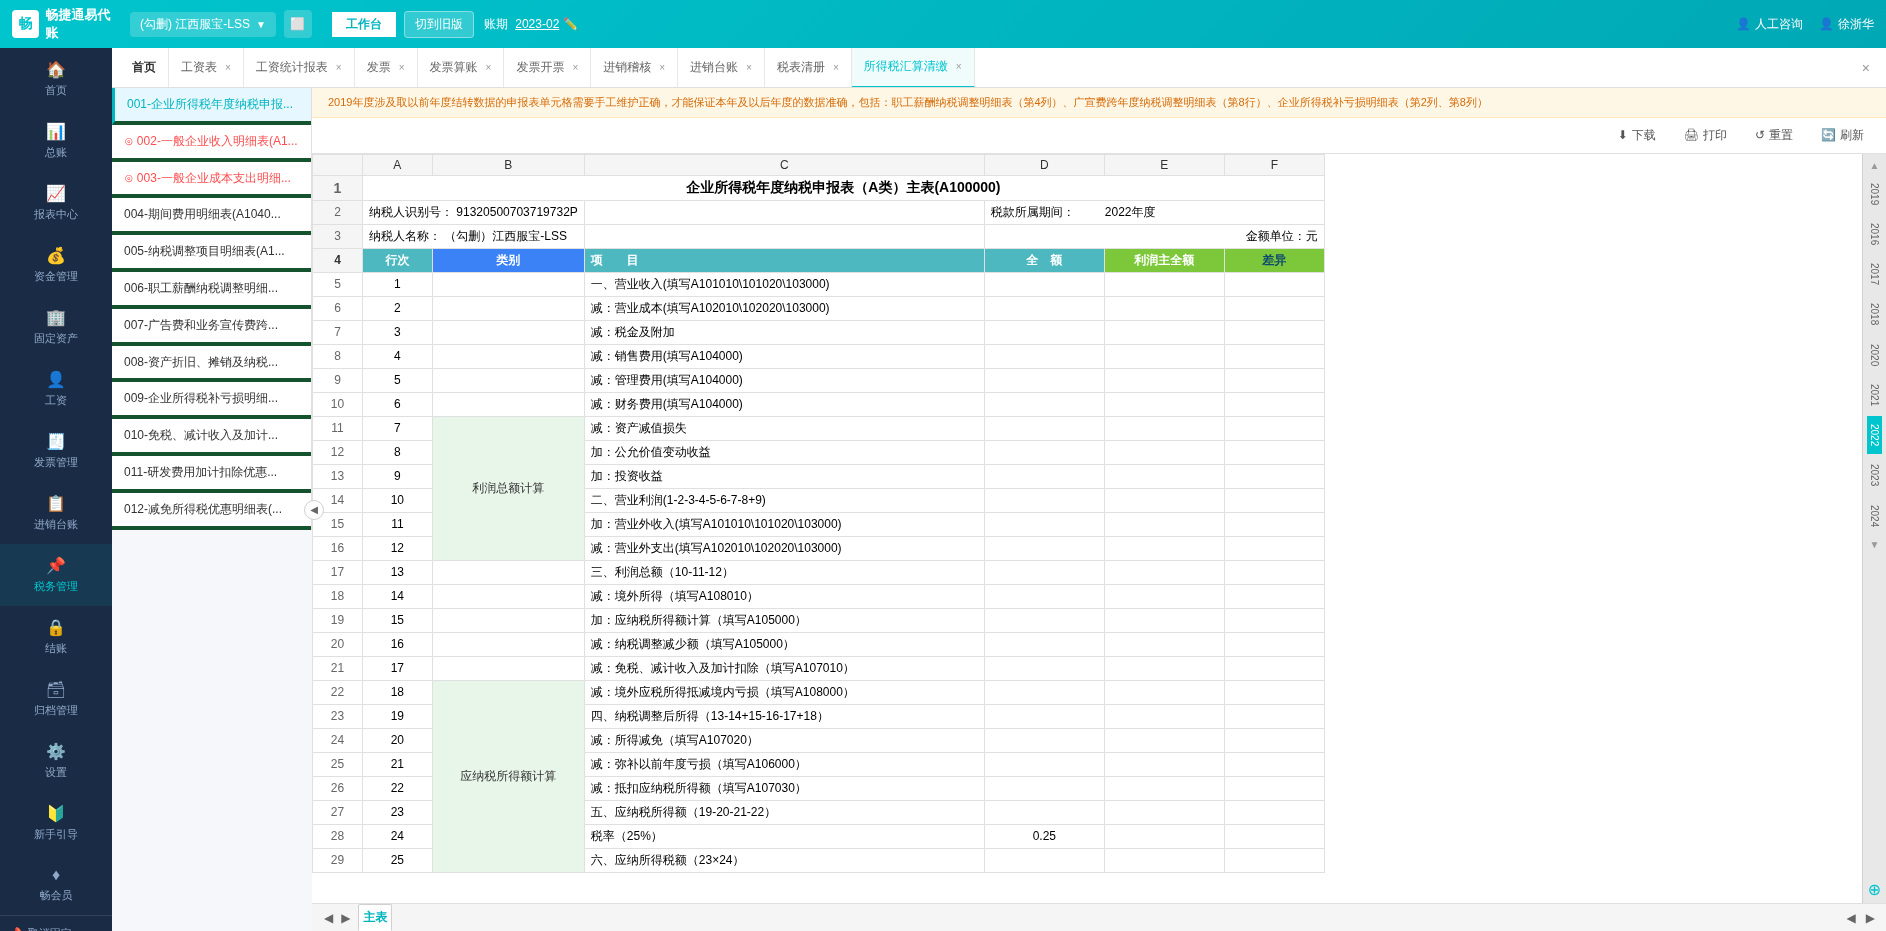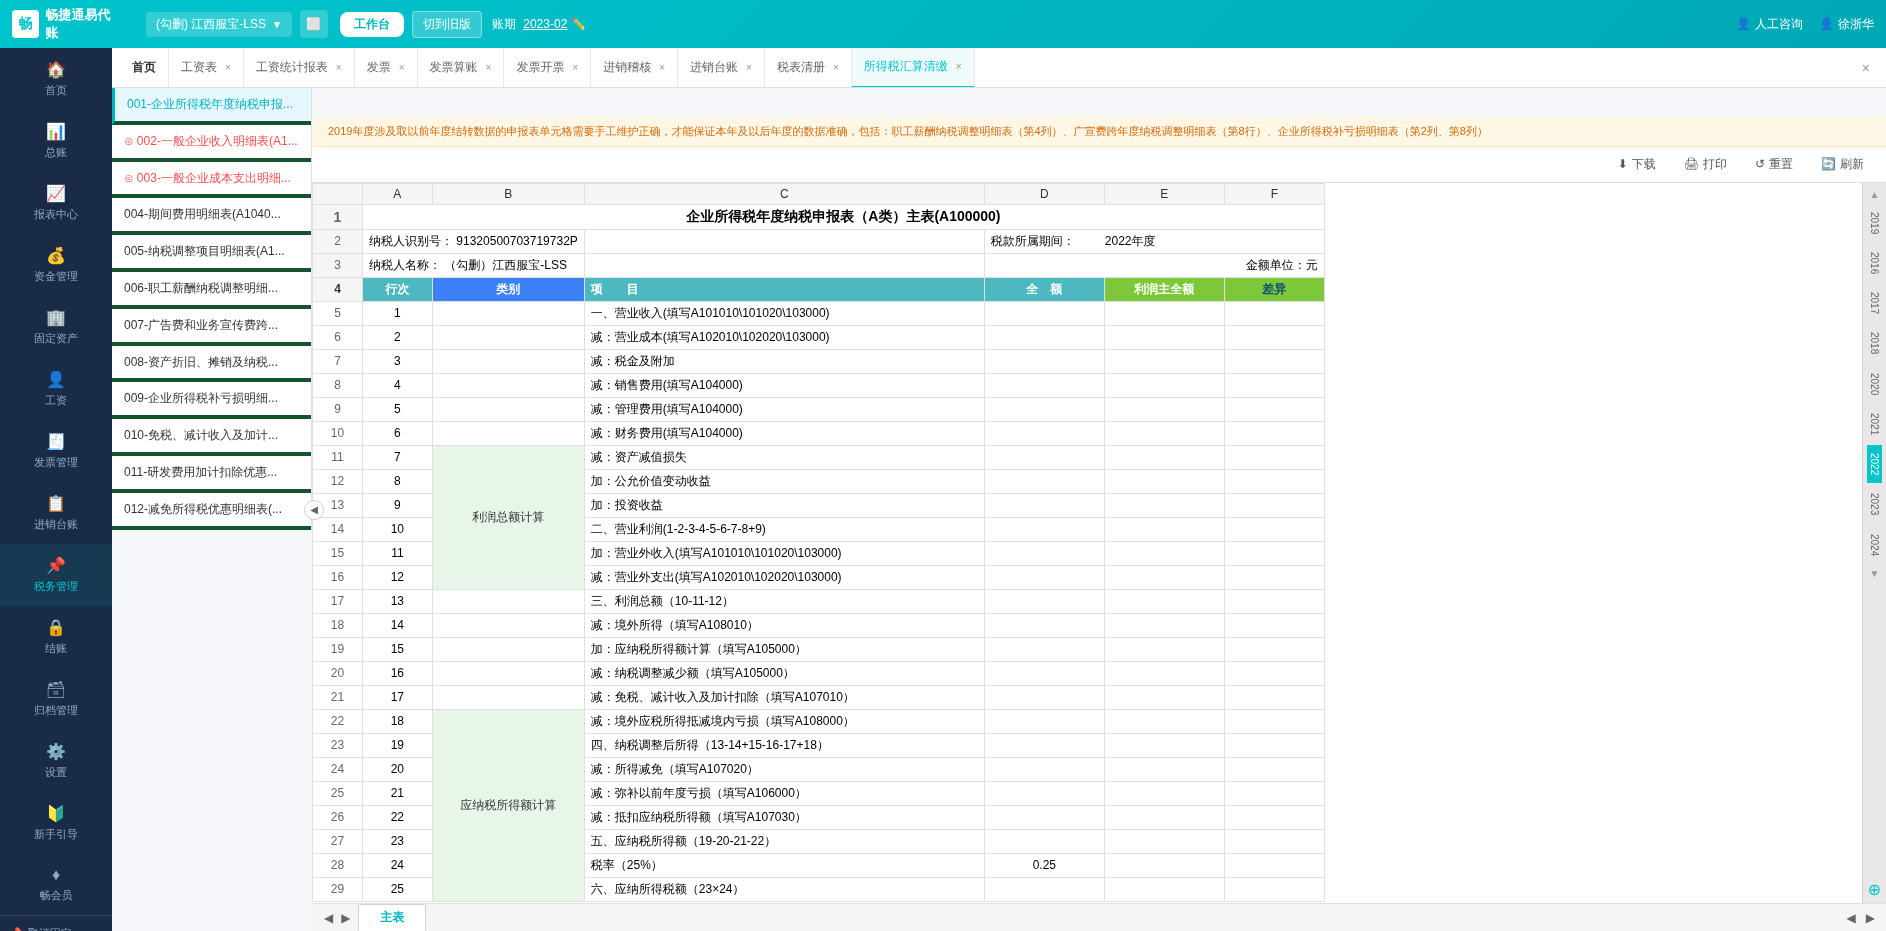--- a/index.html
+++ b/index.html
@@ -14,32 +14,32 @@
       background: linear-gradient(135deg, #00c5cd, #00a8b5);
       padding: 0 12px; flex-shrink: 0; color: white;
     }
     .logo-area { display: flex; align-items: center; gap: 6px; width: 110px; }
     .logo-icon { width: 28px; height: 28px; background: white; border-radius: 4px; display: flex; align-items: center; justify-content: center; }
     .logo-icon span { color: #00c5cd; font-weight: bold; font-size: 14px; }
     .logo-text { color: white; font-size: 13px; font-weight: bold; }
     
     .company-selector {
       display: flex; align-items: center; background: rgba(255,255,255,0.2);
-      border-radius: 4px; padding: 4px 10px; margin-left: 24px; gap: 6px; cursor: pointer;
+      border-radius: 4px; padding: 4px 10px; margin-left: 8px; gap: 6px; cursor: pointer;
     }
     .company-selector span { color: white; font-size: 12px; }
     .company-selector .chevron { color: white; font-size: 10px; }
     
     .copy-icon-btn {
       margin-left: 8px; width: 28px; height: 28px; background: rgba(255,255,255,0.2);
       border-radius: 4px; display: flex; align-items: center; justify-content: center; cursor: pointer;
     }
     
     .workbench-btn {
-      margin-left: 12px; background: white; color: #00b5bf; border-radius: 8px;
+      margin-left: 20px; background: white; color: #00b5bf; border-radius: 0;
       padding: 4px 14px; font-size: 12px; font-weight: bold; cursor: pointer;
     }
     .switch-btn {
       margin-left: 8px; background: rgba(255,255,255,0.2); color: white; border-radius: 4px;
       padding: 4px 10px; font-size: 12px; cursor: pointer; border: 1px solid rgba(255,255,255,0.4);
     }
     .period-label { margin-left: 10px; color: white; font-size: 12px; }
     .period-edit-icon { margin-left: 4px; color: rgba(255,255,255,0.8); cursor: pointer; }
     
     .header-right { margin-left: auto; display: flex; align-items: center; gap: 16px; }
@@ -93,21 +93,21 @@
       display: flex; flex-direction: column; flex-shrink: 0; overflow-y: auto;
     }
     .left-panel-item {
       padding: 8px 12px; font-size: 12px; color: #333; cursor: pointer;
       border-bottom: 4px solid #14532d; line-height: 1.4;
     }
     .left-panel-item.active { background: #e6f7ff; color: #00b5bf; border-left: 3px solid #00b5bf; }
     .left-panel-item.error { color: #ff4d4f; }
     
     
-    .right-panel { flex: 1; display: flex; flex-direction: column; overflow: hidden; margin-top: 29px; }
+    .right-panel { flex: 1; display: flex; flex-direction: column; overflow: hidden; }
     
     
     .warning-bar {
       background: #fff7e6; border-bottom: 1px solid #ffe7ba; padding: 6px 16px;
       font-size: 11px; color: #d46b08; line-height: 1.5; flex-shrink: 0;
     }
     
     
     .toolbar {
       display: flex; align-items: center; justify-content: flex-end; padding: 6px 16px;
@@ -136,21 +136,21 @@
     
     
     .spreadsheet-container { flex: 1; overflow: auto; background: white; }
     
     .sheet-nav {
       display: flex; align-items: center; background: #f5f5f5;
       border-top: 1px solid #e0e0e0; height: 28px; padding: 0 8px; flex-shrink: 0;
     }
     .sheet-nav-arrow { color: #666; cursor: pointer; font-size: 12px; padding: 0 4px; }
     .sheet-tab {
-      padding: 4px 21px; background: white; border: 1px solid #d0d0d0;
+      padding: 4px 4px; background: white; border: 1px solid #d0d0d0;
       border-bottom: none; font-size: 12px; color: #333; cursor: pointer;
       margin-left: 4px; border-radius: 2px 2px 0 0;
     }
     .sheet-tab.active { background: white; border-bottom: 1px solid white; color: #00b5bf; font-weight: bold; }
     .sheet-scroll { margin-left: auto; display: flex; align-items: center; gap: 4px; }
     .sheet-scroll-btn { color: #666; cursor: pointer; font-size: 12px; padding: 0 3px; }
     
     table.spreadsheet {
       border-collapse: collapse; font-size: 12px; min-width: 900px;
     }

